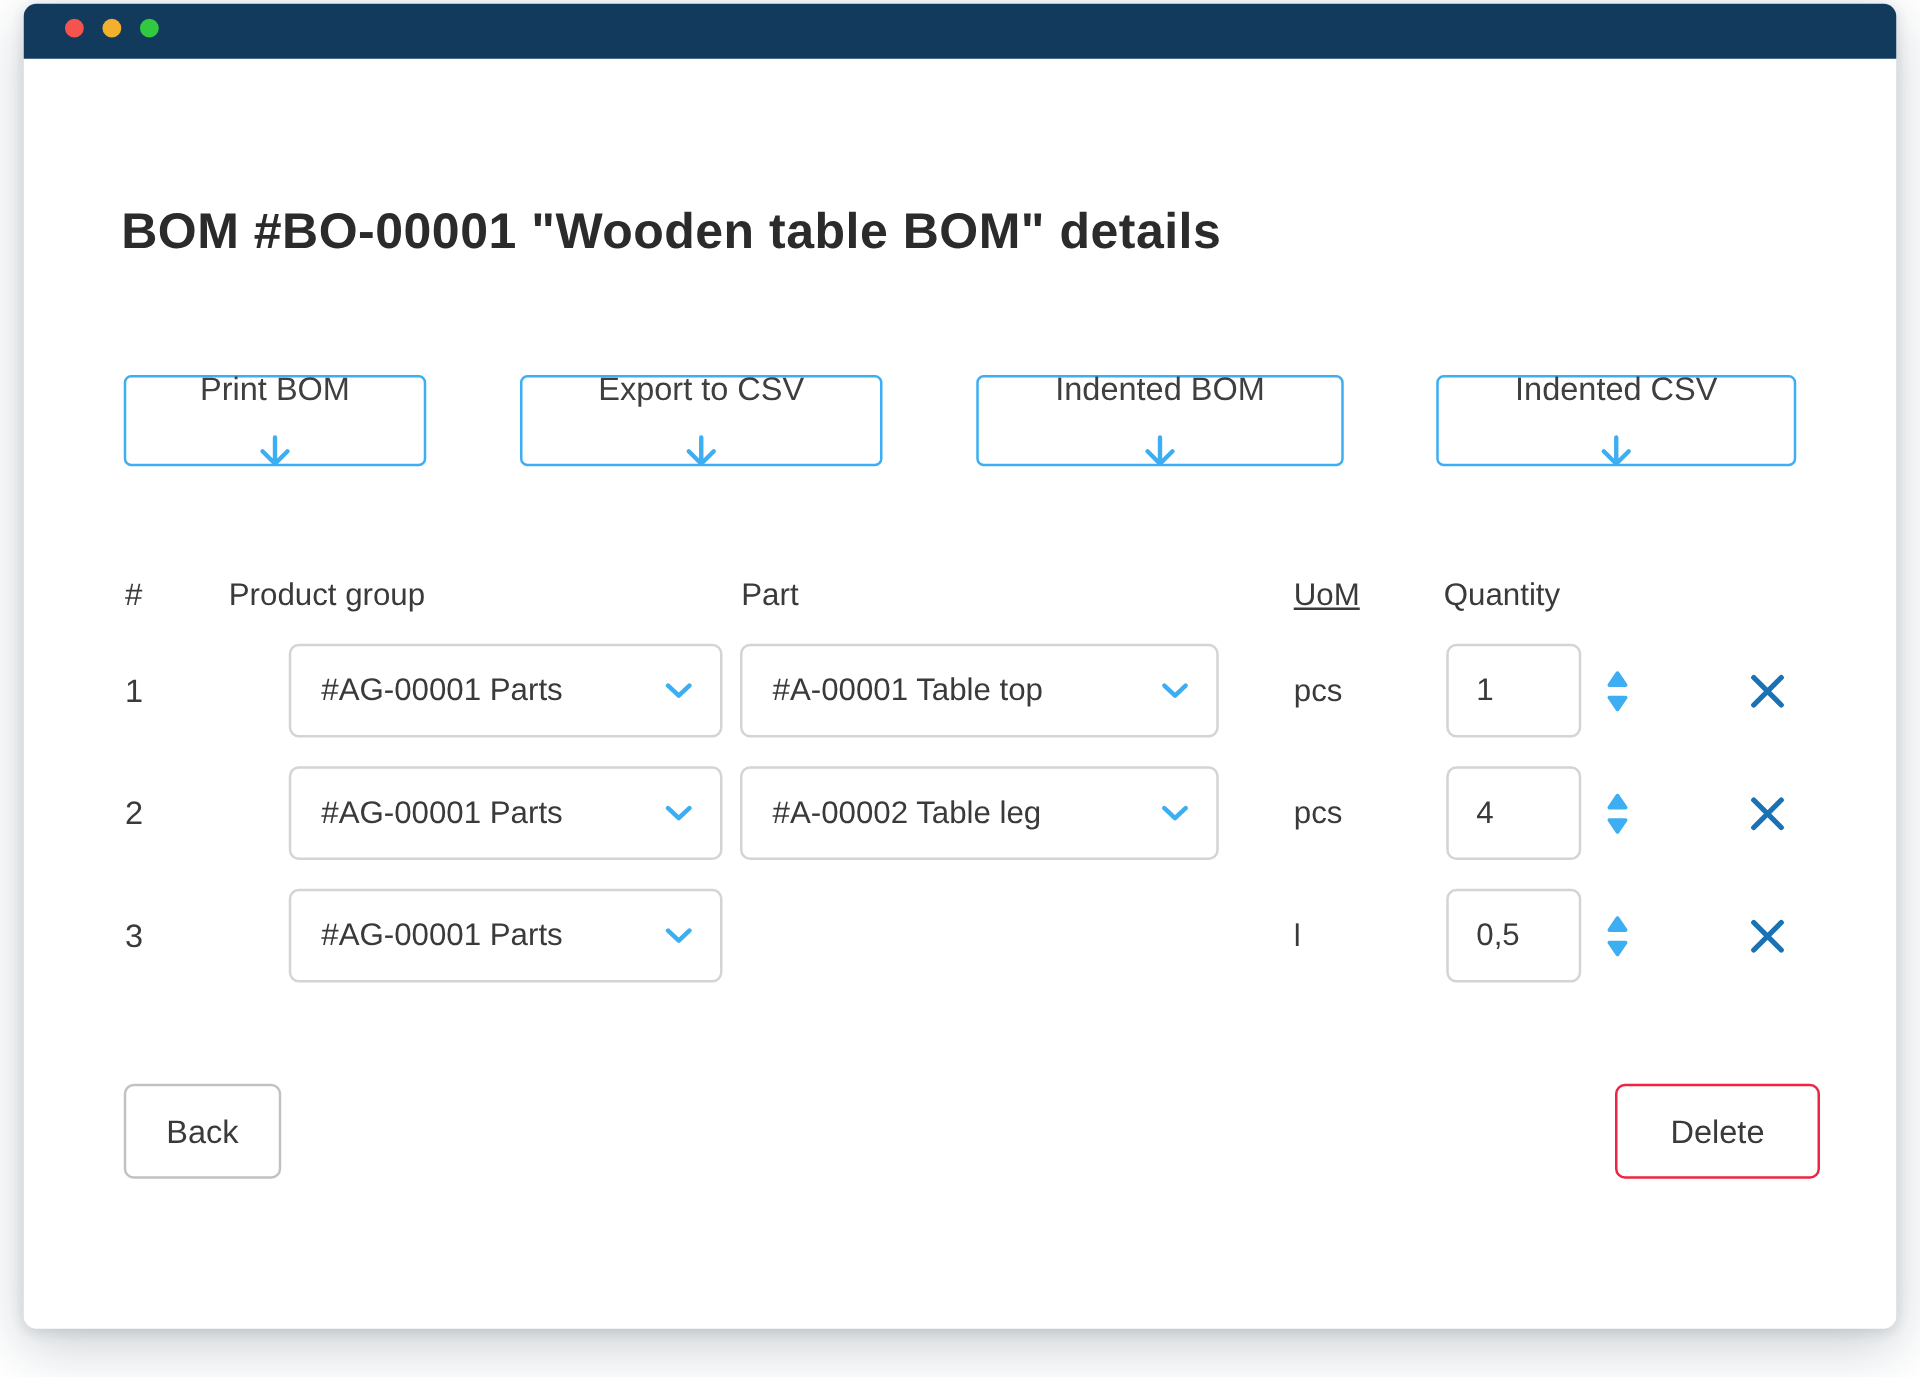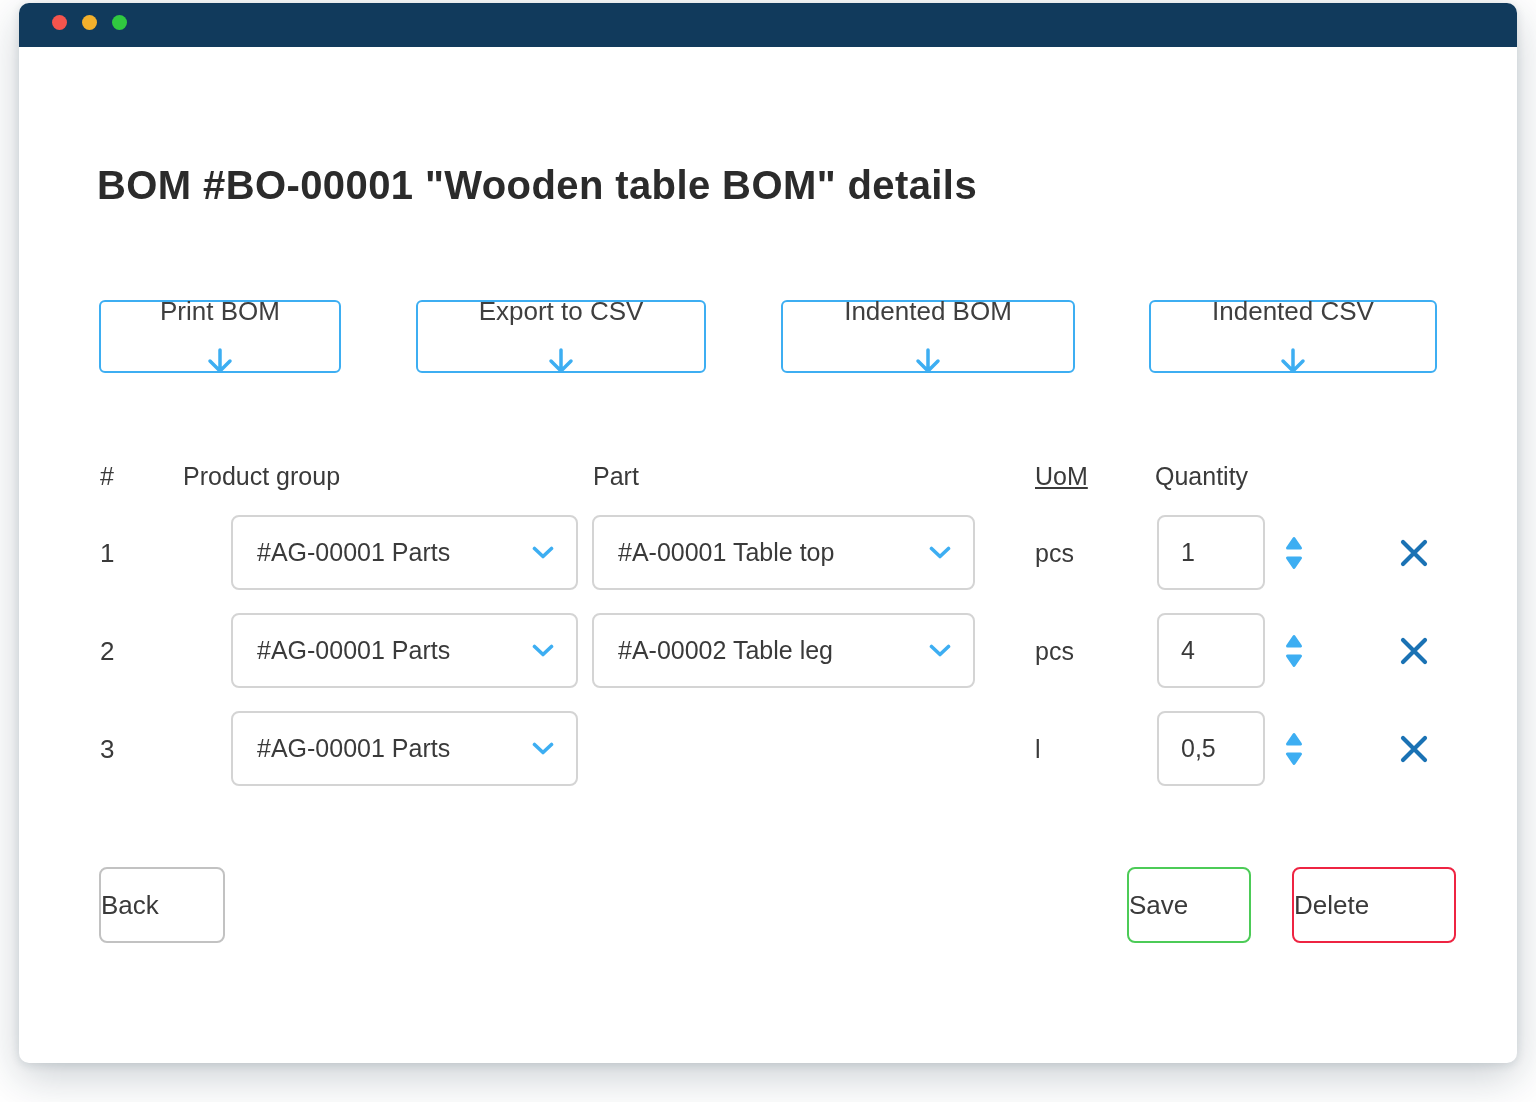--- a/index.html
+++ b/index.html
@@ -36,21 +36,21 @@
   .dd-label{white-space:nowrap;}
   .cell-uom{position:absolute;left:1016px;top:50%;transform:translateY(-50%);font-size:25px;color:#3a3a3a;}
   .qty-input{position:absolute;left:1138px;top:0;width:108px;height:75px;box-sizing:border-box;
              border:2px solid #d4d4d4;border-radius:8px;font-size:25px;color:#3a3a3a;
              padding:0 0 0 22px;outline:none;background:#fff;
              font-family:"Liberation Sans","DejaVu Sans",sans-serif;}
   .stepper{position:absolute;left:1266px;top:50%;transform:translateY(-50%);cursor:pointer;line-height:0;}
   .x-btn{position:absolute;left:1379px;top:50%;transform:translateY(-50%);cursor:pointer;line-height:0;}
 
   .foot-btn{position:absolute;top:864px;height:76px;box-sizing:border-box;background:#fff;
-            border-radius:8px;display:flex;align-items:center;justify-content:flex-start;
+            border-radius:8px;display:flex;align-items:center;justify-content:center;
             font-size:26px;color:#3a3a3a;cursor:pointer;}
   .foot-btn.back{left:80px;width:126px;border:2px solid #c2c2c2;}
   .foot-btn.save{left:1108px;width:124px;border:2px solid #4ccb57;}
   .foot-btn.delete{left:1273px;width:164px;border:2px solid #ee2442;}
 </style>
 </head>
 <body>
 
 <div class="stage">
   <div class="window">
@@ -171,21 +171,18 @@
       <div class="x-btn">
         <svg width="32" height="32" viewBox="0 0 32 32">
           <path d="M5 5 L27 27 M27 5 L5 27" fill="none" stroke="#1a72b4" stroke-width="4.2" stroke-linecap="round"></path>
         </svg>
       </div>
     </div>
 
     <div class="foot-btn back">
       <span>Back</span>
     </div>
-    <div class="foot-btn save">
-      <span>Save</span>
-    </div>
     <div class="foot-btn delete">
       <span>Delete</span>
     </div>
 
   </div>
 </div>
 
 </body></html>

